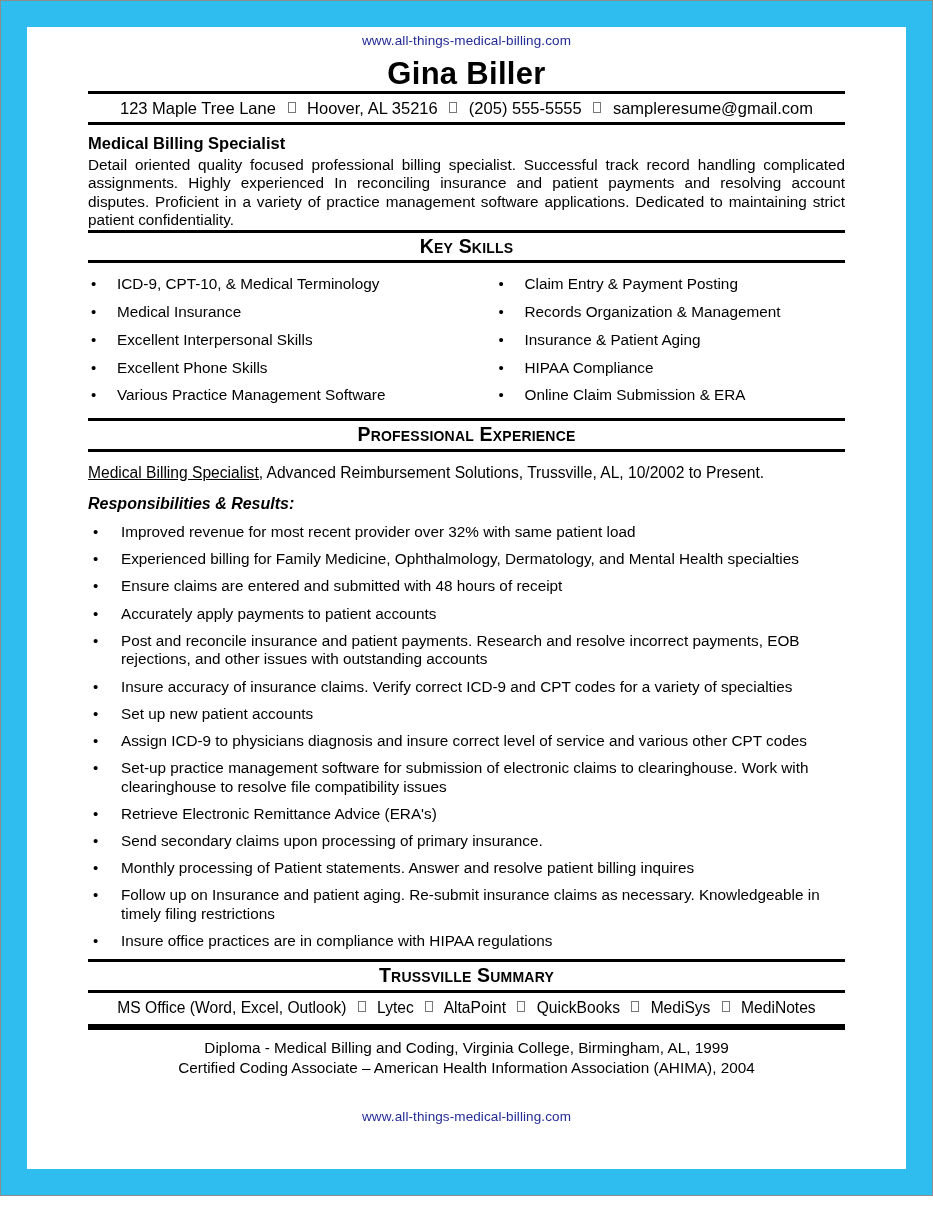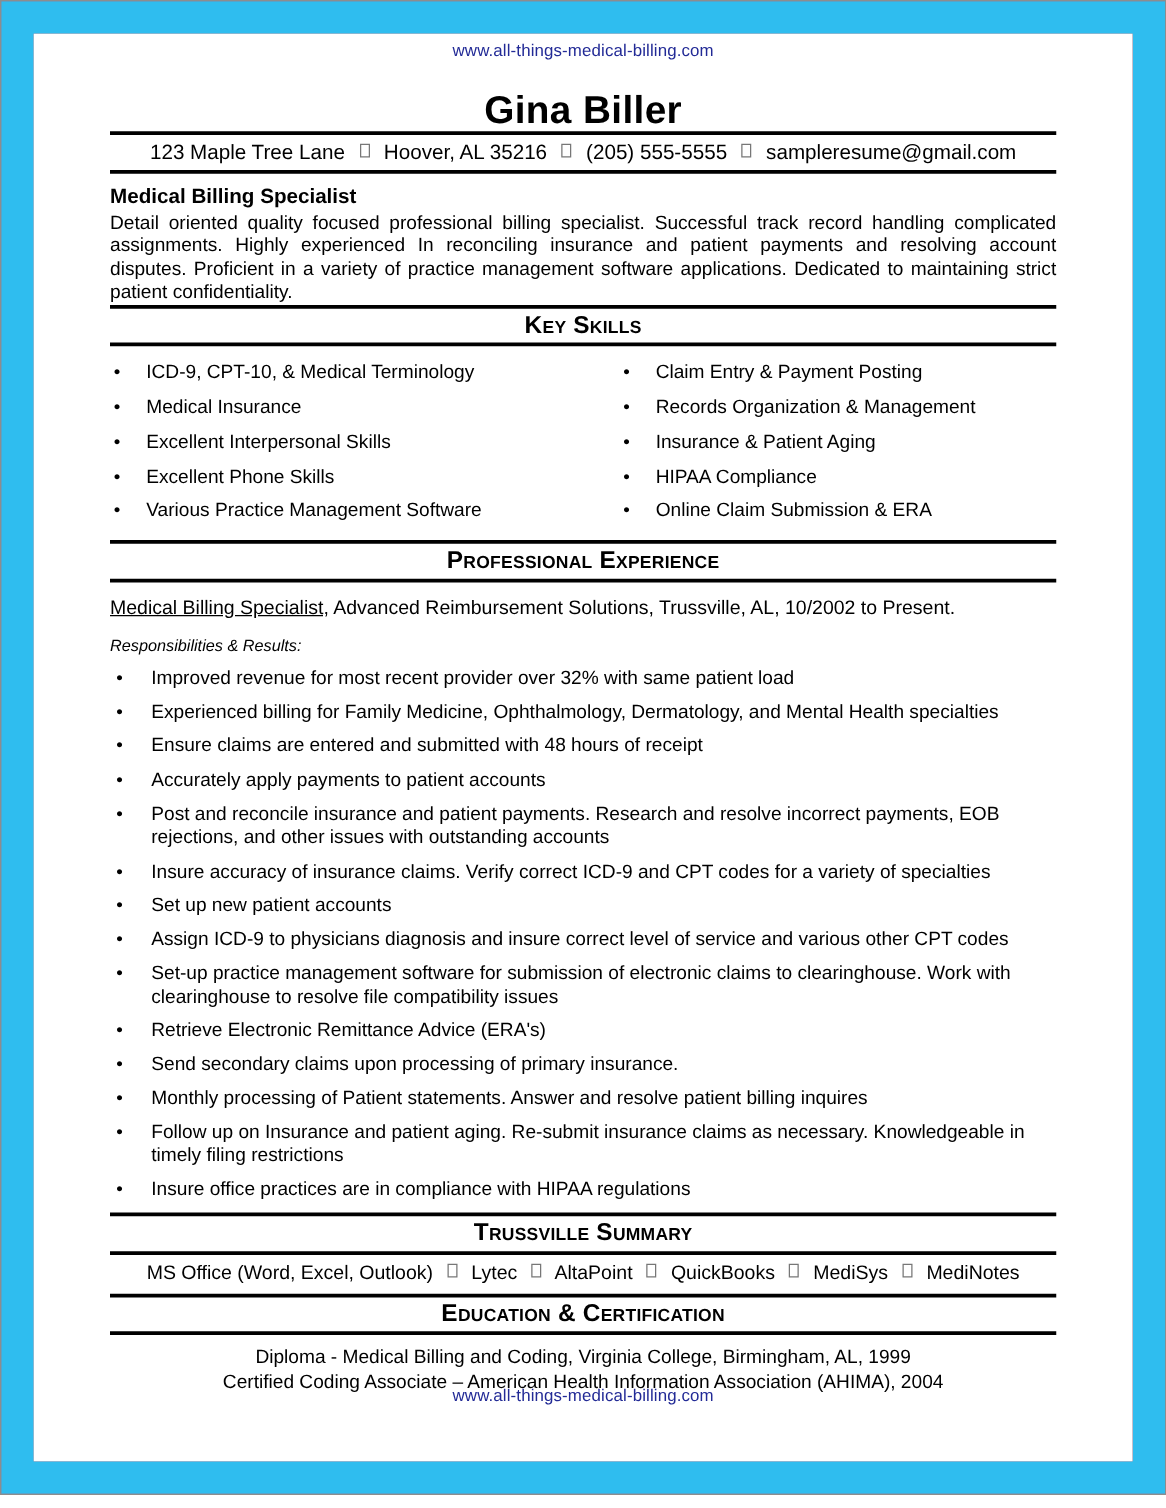--- a/index.html
+++ b/index.html
@@ -79,21 +79,21 @@
     top: 1082px;
     margin-top: 0;
   }
 
   
   .cand-name {
     text-align: center;
     font-size: 31px;
     font-weight: bold;
     letter-spacing: 0.3px;
-    margin-top: 24px;
+    margin-top: 10px;
     line-height: 1.05;
   }
 
   
   .rule {
     border: 0;
     border-top: 3px solid #000;
     margin: 0;
     height: 0;
   }
@@ -172,22 +172,22 @@
     font-size: 15.6px;
     margin-top: 11px;
     margin-bottom: 13px;
     line-height: 1.25;
   }
   .exp-head .role {
     font-weight: normal;
     text-decoration: underline;
   }
   .sub-head {
-    font-size: 13px;
-    font-weight: normal;
+    font-size: 16px;
+    font-weight: bold;
     font-style: italic;
     margin-bottom: 10px;
   }
   .resp-list .bullet-row {
     margin-bottom: 8.5px;
     line-height: 1.22;
   }
   .resp-list .bullet-row .dot { width: 28px; padding-left: 5px; }
 
   
@@ -373,21 +373,20 @@
         <span class="sep-box"></span>
         <span>QuickBooks</span>
         <span class="sep-box"></span>
         <span>MediSys</span>
         <span class="sep-box"></span>
         <span>MediNotes</span>
       </div>
 
       <div class="section-band" style="margin-top:2px;">
         <hr class="rule">
-        <div class="section-title">Education &amp; Certification</div>
         <hr class="rule">
       </div>
       <div class="edu-block">
         <div>Diploma - Medical Billing and Coding, Virginia College, Birmingham, AL, 1999</div>
         <div>Certified Coding Associate – American Health Information Association (AHIMA), 2004</div>
       </div>
 
       <div class="site-link footer">www.all-things-medical-billing.com</div>
 
     </div>

